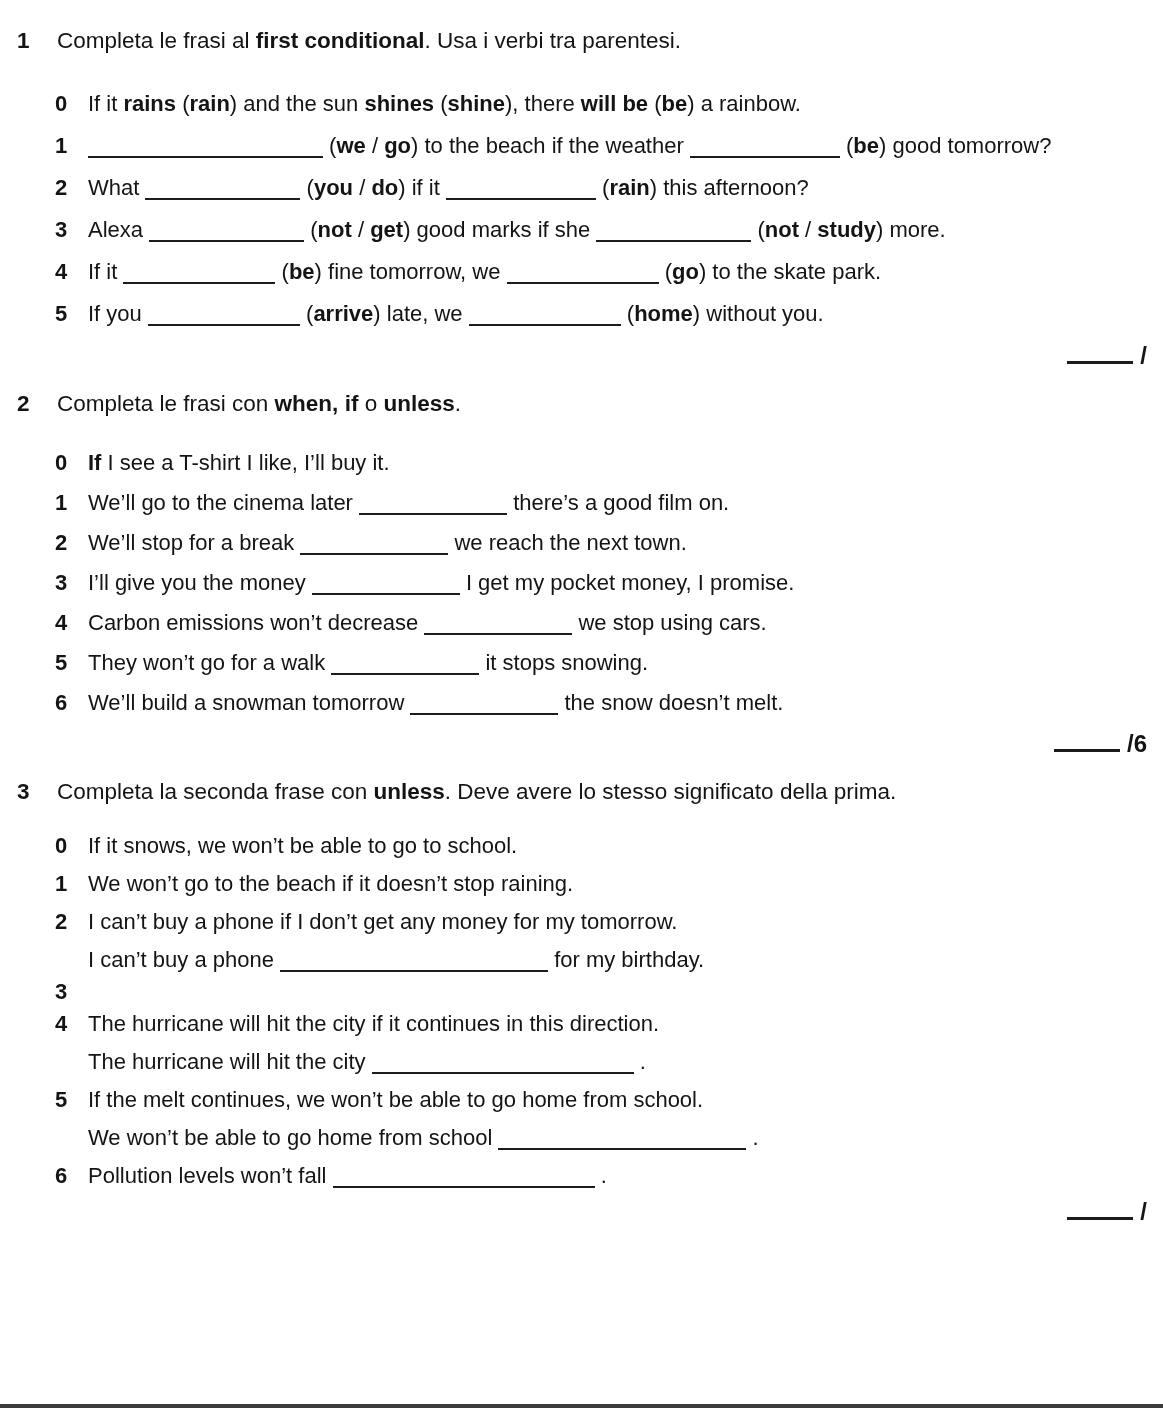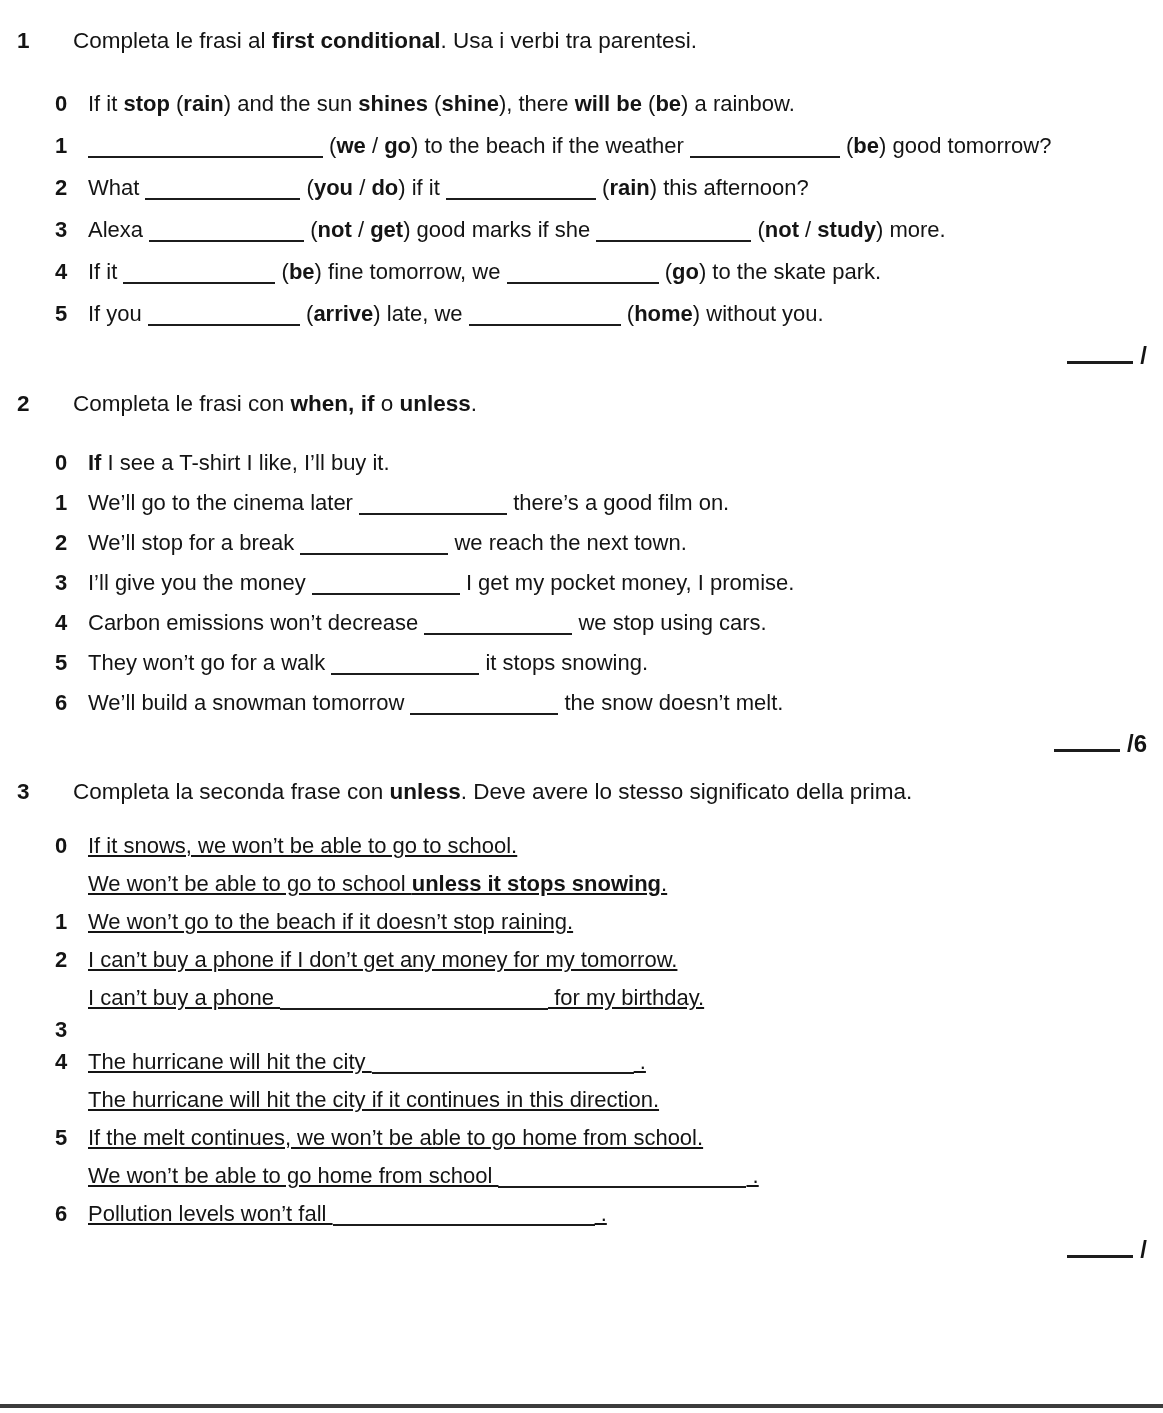--- a/index.html
+++ b/index.html
@@ -20,33 +20,33 @@
     display: flex;
     align-items: baseline;
     line-height: 30px;
     font-size: 22.5px;
   }
   .ex-num {
     width: 40px;
     flex-shrink: 0;
     font-weight: bold;
   }
-  .ex-title { flex: 1; white-space: nowrap; margin-left: 16px; }
+  .ex-title { flex: 1; white-space: nowrap; }
   .items { margin-left: 38px; }
   .item { display: flex; align-items: baseline; }
   .item-num {
     width: 33px;
     flex-shrink: 0;
     font-weight: bold;
   }
   .item-body { flex: 1; min-width: 0; }
   .item-line { white-space: nowrap; }
   .ex-1 .item-line { line-height: 42px; }
   .ex-2 .item-line { line-height: 40px; }
-  .ex-3 .item-line { line-height: 38px; text-decoration: underline; }
+  .ex-3 .item-line { line-height: 38px; }
   .ex-1 .ex-header { margin-bottom: 27px; }
   .ex-2 .ex-header { margin-bottom: 24px; }
   .ex-3 .ex-header { margin-bottom: 20px; }
   b { font-weight: bold; }
   .blank {
     display: inline-block;
     height: 1em;
     vertical-align: text-bottom;
     border-bottom: 2px solid #1c1c1c;
   }
@@ -84,21 +84,21 @@
 
   <section class="exercise ex-1">
     <div class="ex-header">
       <span class="ex-num">1</span>
       <span class="ex-title">Completa le frasi al <b>first conditional</b>. Usa i verbi tra parentesi.</span>
     </div>
     <div class="items">
         <div class="item">
           <span class="item-num">0</span>
           <div class="item-body">
-            <div class="item-line">If it <b>stop</b> (<b>rain</b>) and the sun <b>shines</b> (<b>shine</b>), there <b>will be</b> (<b>be</b>) a rainbow.</div>
+            <div class="item-line">If it <b>rains</b> (<b>rain</b>) and the sun <b>shines</b> (<b>shine</b>), there <b>will be</b> (<b>be</b>) a rainbow.</div>
           </div>
         </div>
         <div class="item">
           <span class="item-num">1</span>
           <div class="item-body">
             <div class="item-line"><span class="blank" style="width: 235px;"></span> (<b>we</b> / <b>go</b>) to the beach if the weather <span class="blank" style="width: 150px;"></span> (<b>be</b>) good tomorrow?</div>
           </div>
         </div>
         <div class="item">
           <span class="item-num">2</span>
@@ -189,21 +189,20 @@
   <section class="exercise ex-3">
     <div class="ex-header">
       <span class="ex-num">3</span>
       <span class="ex-title">Completa la seconda frase con <b>unless</b>. Deve avere lo stesso significato della prima.</span>
     </div>
     <div class="items">
         <div class="item">
           <span class="item-num">0</span>
           <div class="item-body">
             <div class="item-line">If it snows, we won’t be able to go to school.</div>
-            <div class="item-line">We won’t be able to go to school <b>unless it stops snowing</b>.</div>
           </div>
         </div>
         <div class="item">
           <span class="item-num">1</span>
           <div class="item-body">
             <div class="item-line">We won’t go to the beach if it doesn’t stop raining.</div>
           </div>
         </div>
         <div class="item">
           <span class="item-num">2</span>
@@ -213,22 +212,22 @@
           </div>
         </div>
         <div class="item">
           <span class="item-num">3</span>
           <div class="item-body">
           </div>
         </div>
         <div class="item">
           <span class="item-num">4</span>
           <div class="item-body">
+            <div class="item-line">The hurricane will hit the city if it continues in this direction.</div>
             <div class="item-line">The hurricane will hit the city <span class="blank" style="width: 262px;"></span> .</div>
-            <div class="item-line">The hurricane will hit the city if it continues in this direction.</div>
           </div>
         </div>
         <div class="item">
           <span class="item-num">5</span>
           <div class="item-body">
             <div class="item-line">If the melt continues, we won’t be able to go home from school.</div>
             <div class="item-line">We won’t be able to go home from school <span class="blank" style="width: 248px;"></span> .</div>
           </div>
         </div>
         <div class="item">

